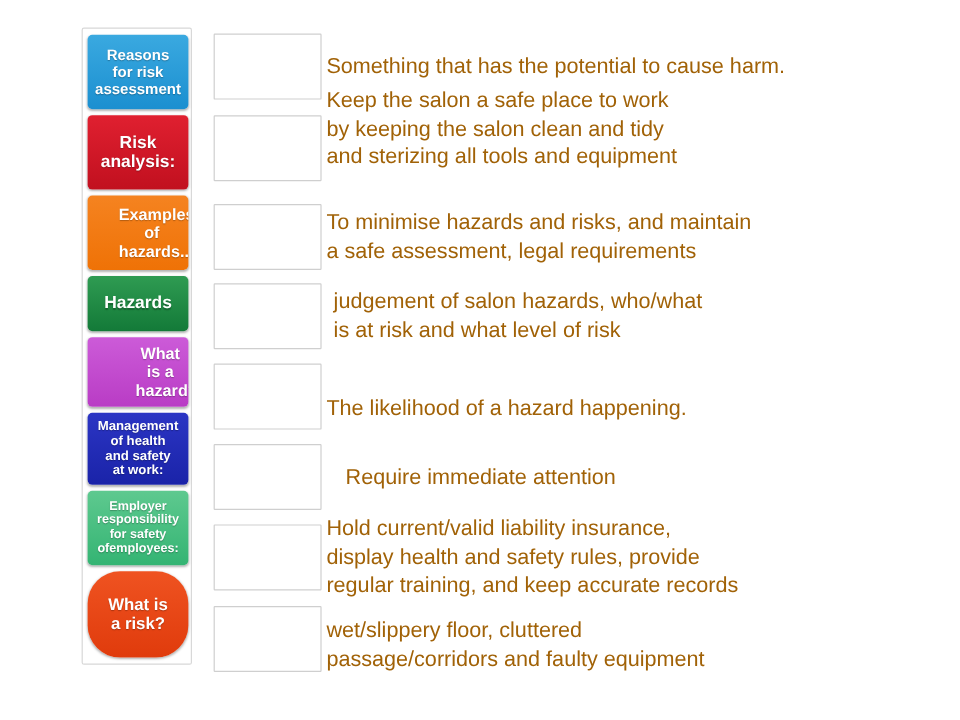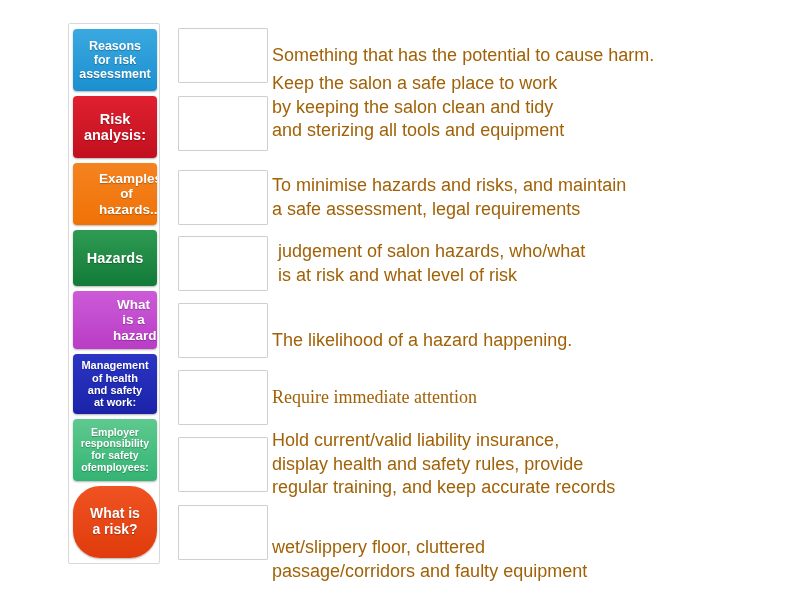--- a/index.html
+++ b/index.html
@@ -54,21 +54,21 @@
     user-select: none;
     overflow: hidden;
   }
 
   .tile span { display: block; width: 100%; }
 
   
   .tile.t0 { height: 62px; font-size: 12.5px; }
   .tile.t1 { height: 62px; font-size: 14.5px; }
   .tile.t2 { height: 62px; font-size: 13.5px; }
-  .tile.t3 { height: 56px; font-size: 14.5px; }
+  .tile.t3 { height: 46px; font-size: 14.5px; }
   .tile.t4 { height: 58px; font-size: 13.5px; }
   .tile.t5 { height: 60px; font-size: 11px;  }
   .tile.t6 { height: 62px; font-size: 10.5px;}
   .tile.t7 { height: 72px; font-size: 14px; border-radius: 27px;  }
 
   
   .drop-column {
     position: absolute;
     left: 178px;
     top: 28px;
@@ -174,27 +174,27 @@
         <div class="answer-text">To minimise hazards and risks, and maintain
 a safe assessment, legal requirements</div>
       </div>
       <div class="answer-slot" style="position: absolute; top: 208px; left: 0px; height: 55px;">
         <div class="answer-text indented">judgement of salon hazards, who/what
 is at risk and what level of risk</div>
       </div>
       <div class="answer-slot" style="position: absolute; top: 285px; left: 0px; height: 55px;">
         <div class="answer-text">The likelihood of a hazard happening.</div>
       </div>
-      <div class="answer-slot" style="position: absolute; top: 342px; left: 0px; height: 55px; font-family: Liberation Serif, serif;">
+      <div class="answer-slot" style="position: absolute; top: 342px; left: 16px; height: 55px;">
         <div class="answer-text">Require immediate attention</div>
       </div>
       <div class="answer-slot" style="position: absolute; top: 409px; left: 0px; height: 55px;">
         <div class="answer-text">Hold current/valid liability insurance,
 display health and safety rules, provide
 regular training, and keep accurate records</div>
       </div>
-      <div class="answer-slot" style="position: absolute; top: 504px; left: 0px; height: 55px;">
+      <div class="answer-slot" style="position: absolute; top: 482px; left: 0px; height: 55px;">
         <div class="answer-text">wet/slippery floor, cluttered
 passage/corridors and faulty equipment</div>
       </div>
     </div>
 
 </div>
 
 </body></html>

